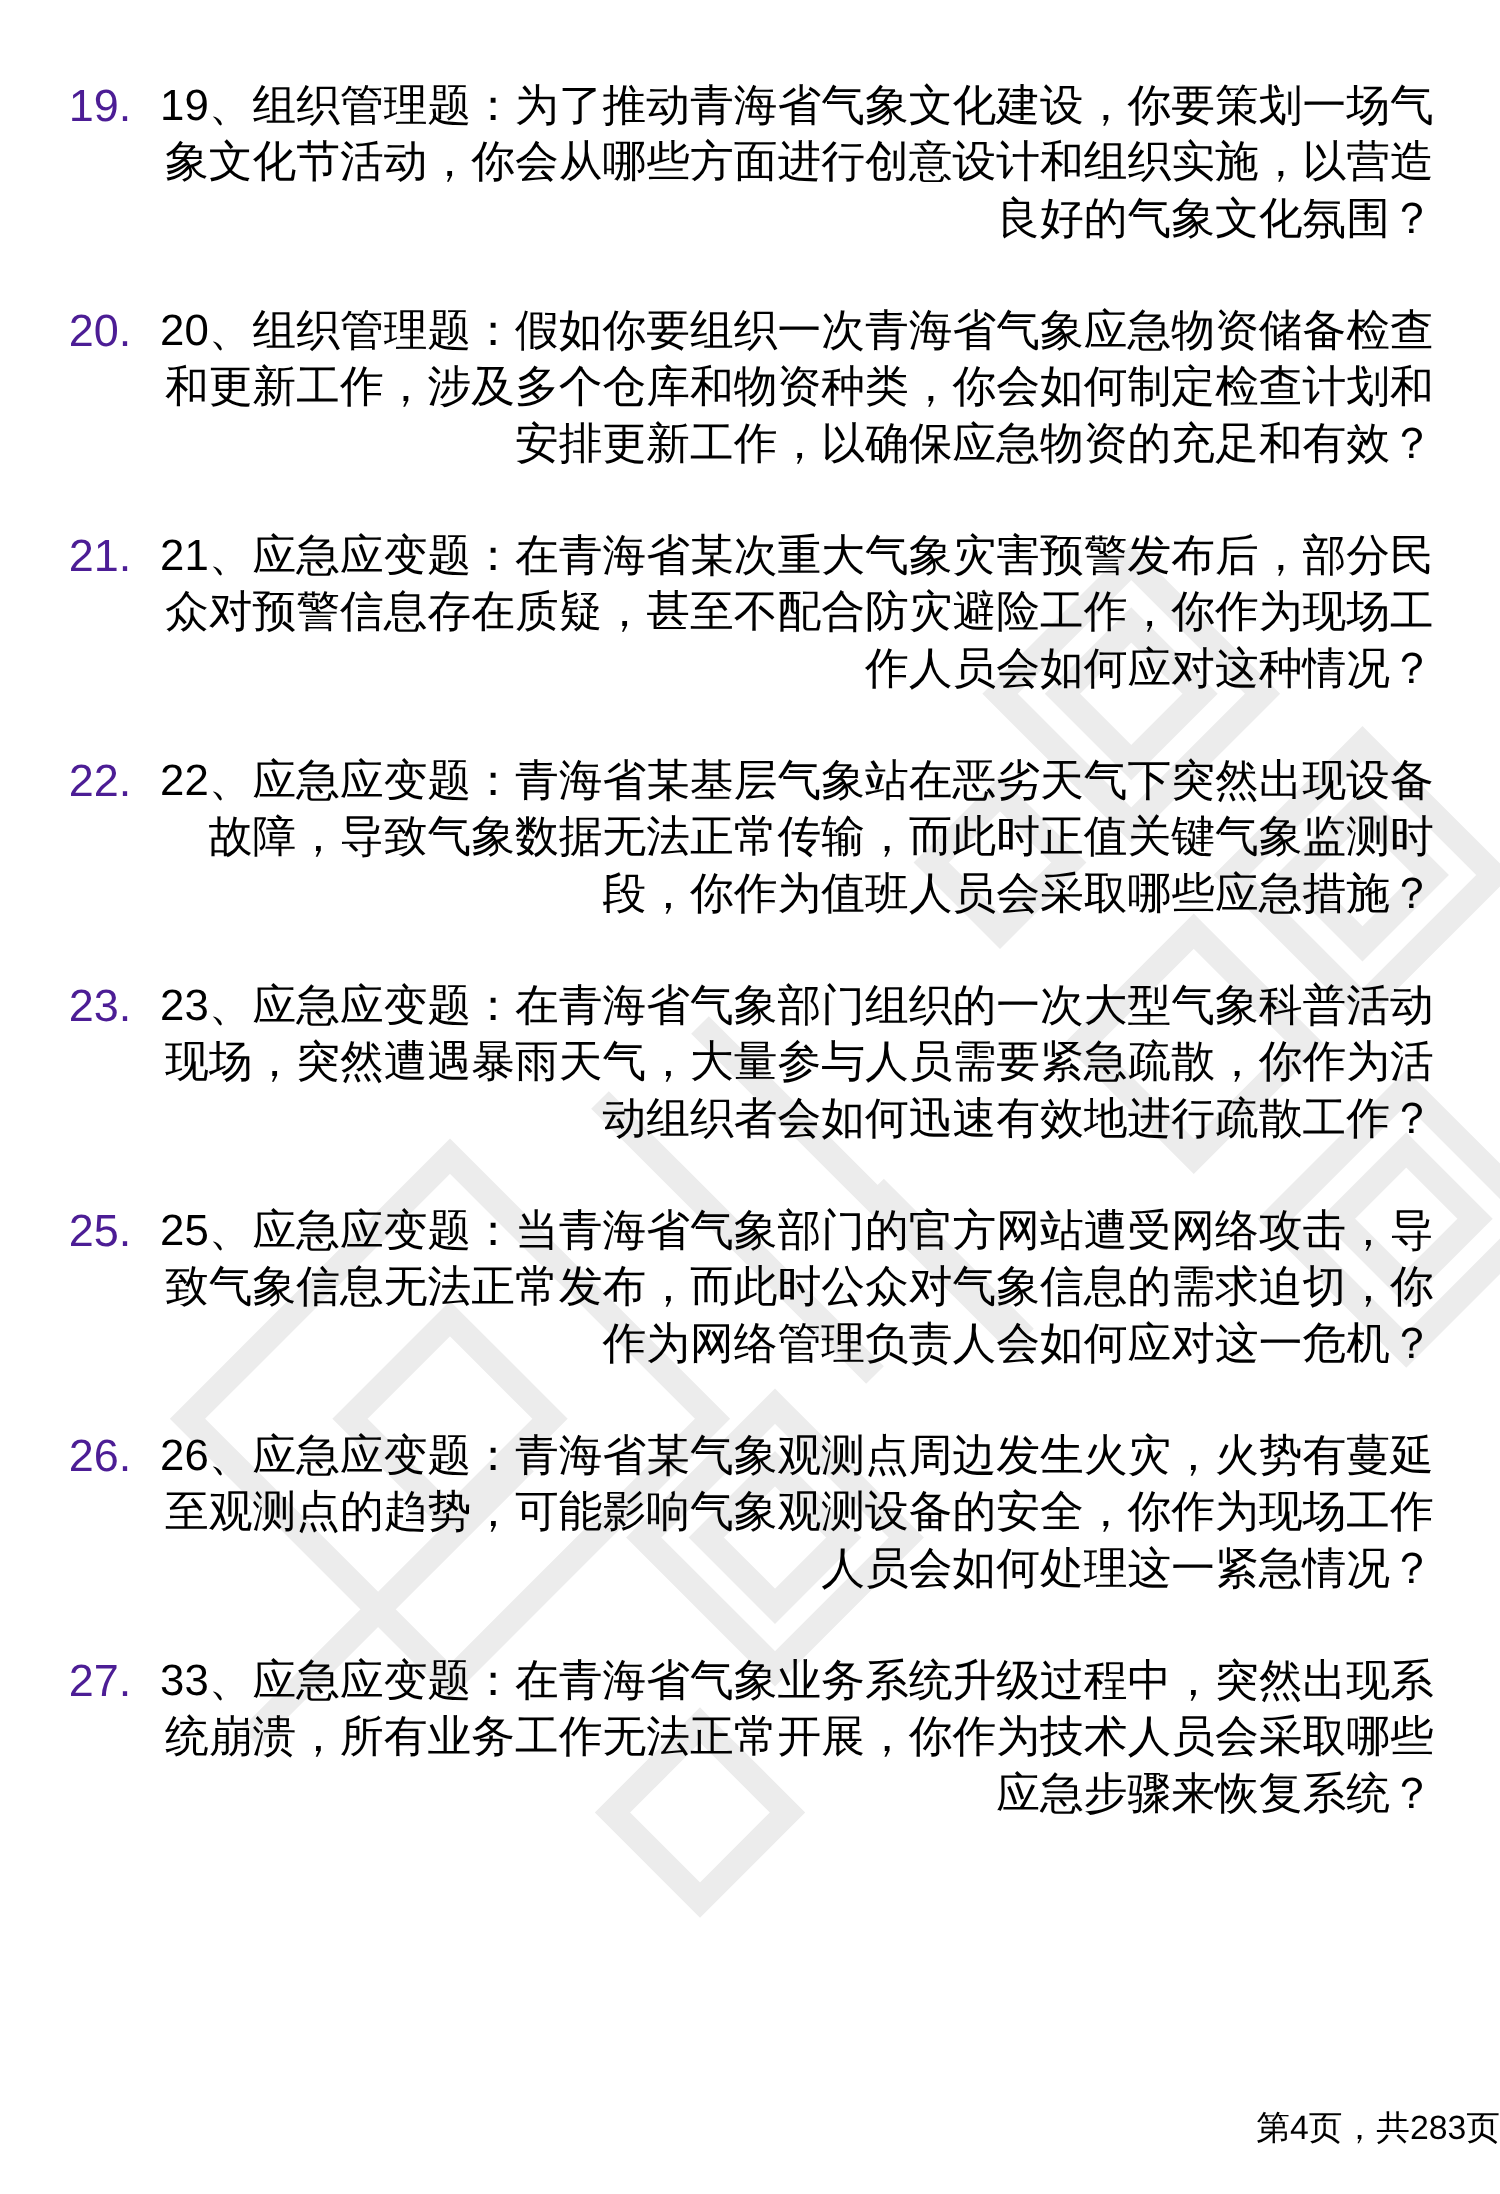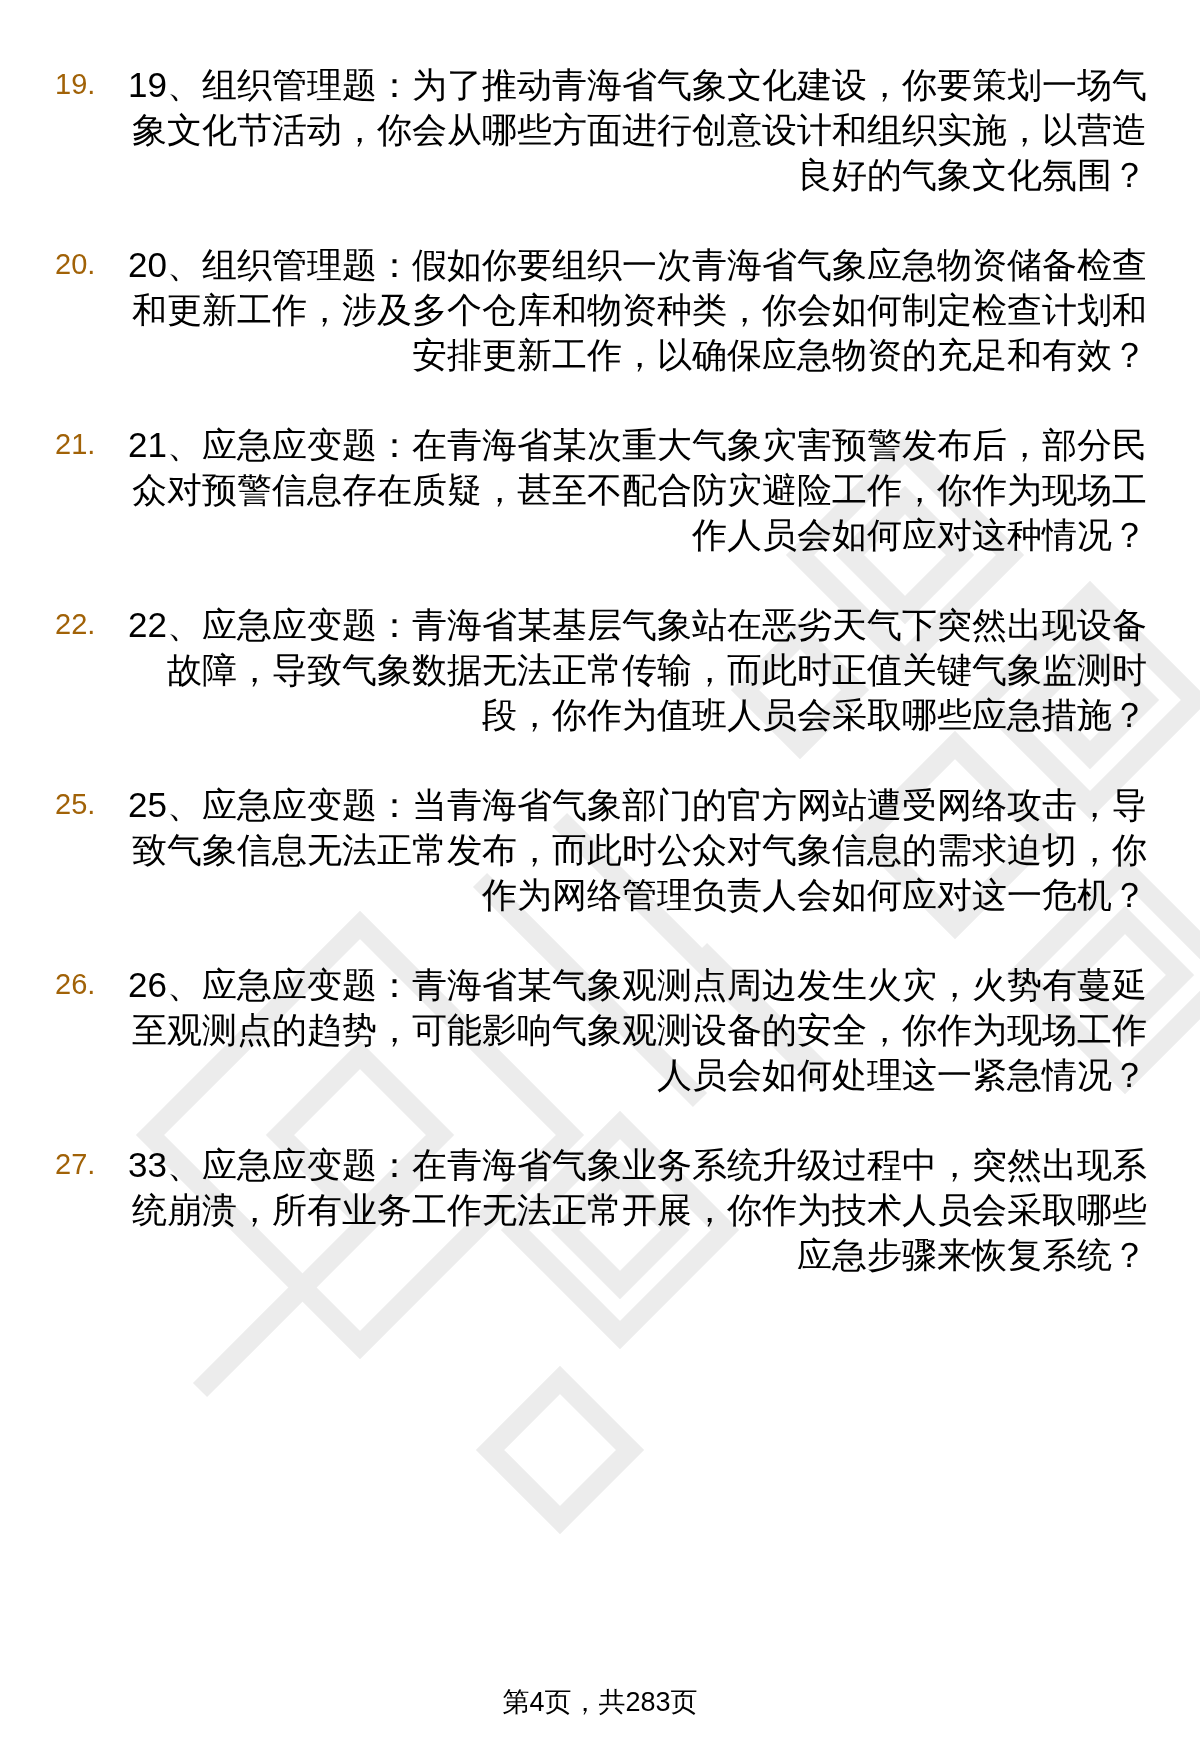--- a/index.html
+++ b/index.html
@@ -7,28 +7,28 @@
     width:1200px;height:1755px;position:relative;background:#ffffff;
     font-family:"Liberation Sans",sans-serif;overflow:hidden;
   }
   .watermark{
     position:absolute;left:0;top:0;width:1200px;height:1755px;z-index:0;
     pointer-events:none;
   }
   .content{position:relative;z-index:1;padding:62px 0 0 55px;}
   .question{display:flex;margin-bottom:45px;}
   .qnum{
-    flex:0 0 60px;font-size:29px;line-height:45px;color:#a16207;
+    flex:0 0 60px;font-size:36px;line-height:45px;color:#4c1d95;
   }
   .qtext{
     width:1032px;margin:0;font-size:35px;line-height:45px;color:#000;
     text-align:right;word-break:break-all;
   }
   .footer{
-    position:absolute;top:1686px;left:0;width:1200px;text-align:center;
+    position:absolute;top:1686px;left:0;width:1200px;text-align:right;
     font-size:27px;line-height:32px;color:#000;z-index:1;
   }
 </style>
 </head>
 <body>
 
 <svg class="watermark" width="1200" height="1755" viewBox="0 0 1200 1755" aria-hidden="true">
   <g stroke="#ececec" stroke-width="20" fill="none">
 
     <path d="M905 450 L1010 555 L905 660 L800 555 Z"></path>
@@ -64,20 +64,24 @@
   </div>
   <div class="question">
     <span class="qnum">21.</span>
     <p class="qtext">21、应急应变题：在青海省某次重大气象灾害预警发布后，部分民众对预警信息存在质疑，甚至不配合防灾避险工作，你作为现场工作人员会如何应对这种情况？</p>
   </div>
   <div class="question">
     <span class="qnum">22.</span>
     <p class="qtext">22、应急应变题：青海省某基层气象站在恶劣天气下突然出现设备故障，导致气象数据无法正常传输，而此时正值关键气象监测时段，你作为值班人员会采取哪些应急措施？</p>
   </div>
   <div class="question">
+    <span class="qnum">23.</span>
+    <p class="qtext">23、应急应变题：在青海省气象部门组织的一次大型气象科普活动现场，突然遭遇暴雨天气，大量参与人员需要紧急疏散，你作为活动组织者会如何迅速有效地进行疏散工作？</p>
+  </div>
+  <div class="question">
     <span class="qnum">25.</span>
     <p class="qtext">25、应急应变题：当青海省气象部门的官方网站遭受网络攻击，导致气象信息无法正常发布，而此时公众对气象信息的需求迫切，你作为网络管理负责人会如何应对这一危机？</p>
   </div>
   <div class="question">
     <span class="qnum">26.</span>
     <p class="qtext">26、应急应变题：青海省某气象观测点周边发生火灾，火势有蔓延至观测点的趋势，可能影响气象观测设备的安全，你作为现场工作人员会如何处理这一紧急情况？</p>
   </div>
   <div class="question">
     <span class="qnum">27.</span>
     <p class="qtext">33、应急应变题：在青海省气象业务系统升级过程中，突然出现系统崩溃，所有业务工作无法正常开展，你作为技术人员会采取哪些应急步骤来恢复系统？</p>

